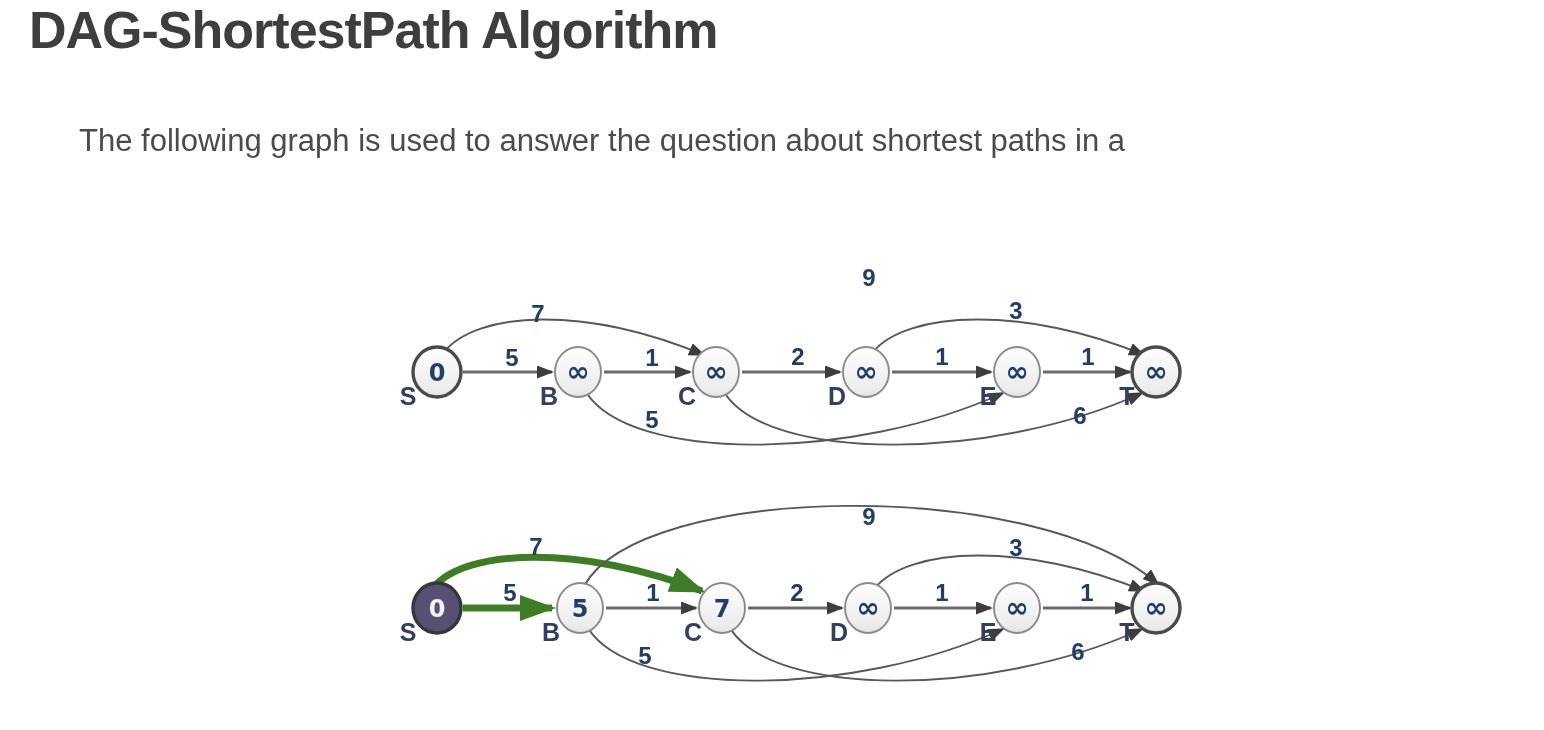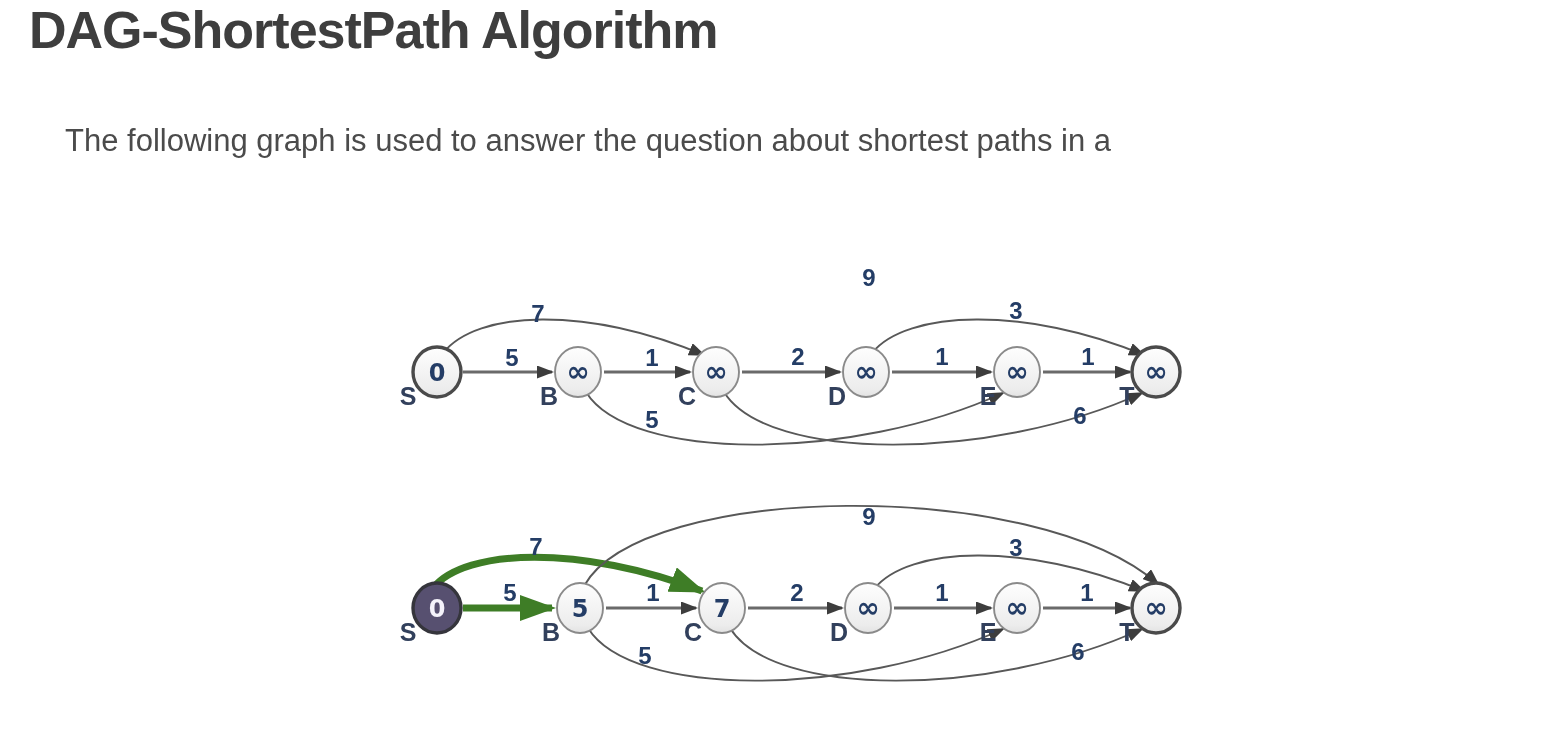--- a/index.html
+++ b/index.html
@@ -1,20 +1,20 @@
 <!DOCTYPE html>
 <html style="--title-color: #3e3e3e; --body-color: #4b4b4b; --navy: #243d66; --letter: #32405c;"><head>
 <meta charset="utf-8">
 <style>
   html,body{margin:0;padding:0;background:#ffffff;}
   .page{position:relative;width:1544px;height:730px;background:#fff;overflow:hidden;
         font-family:"Liberation Sans", sans-serif;}
   .title{position:absolute;left:29px;top:0px;font-size:52px;font-weight:bold;
          letter-spacing:-1px;color:var(--title-color);margin:0;}
-  .intro{position:absolute;left:65px;top:118px;font-size:31px;line-height:46px;
+  .intro{position:absolute;left:79px;top:118px;font-size:31px;line-height:46px;
          color:var(--body-color);width:1360px;}
   .diagram-svg{position:absolute;left:0;top:0;}
   text.wt{font-family:"Liberation Sans", sans-serif;font-size:24px;font-weight:bold;
           fill:var(--navy);text-anchor:middle;}
   text.nl{font-family:"Liberation Sans", sans-serif;font-size:25px;font-weight:bold;
           fill:var(--letter);text-anchor:middle;}
   text.val{font-family:"DejaVu Sans", sans-serif;font-size:24px;font-weight:bold;
            fill:var(--navy);text-anchor:middle;}
   text.val.inf{font-size:28px;}
   text.val.white{fill:#f4f2fa;}

